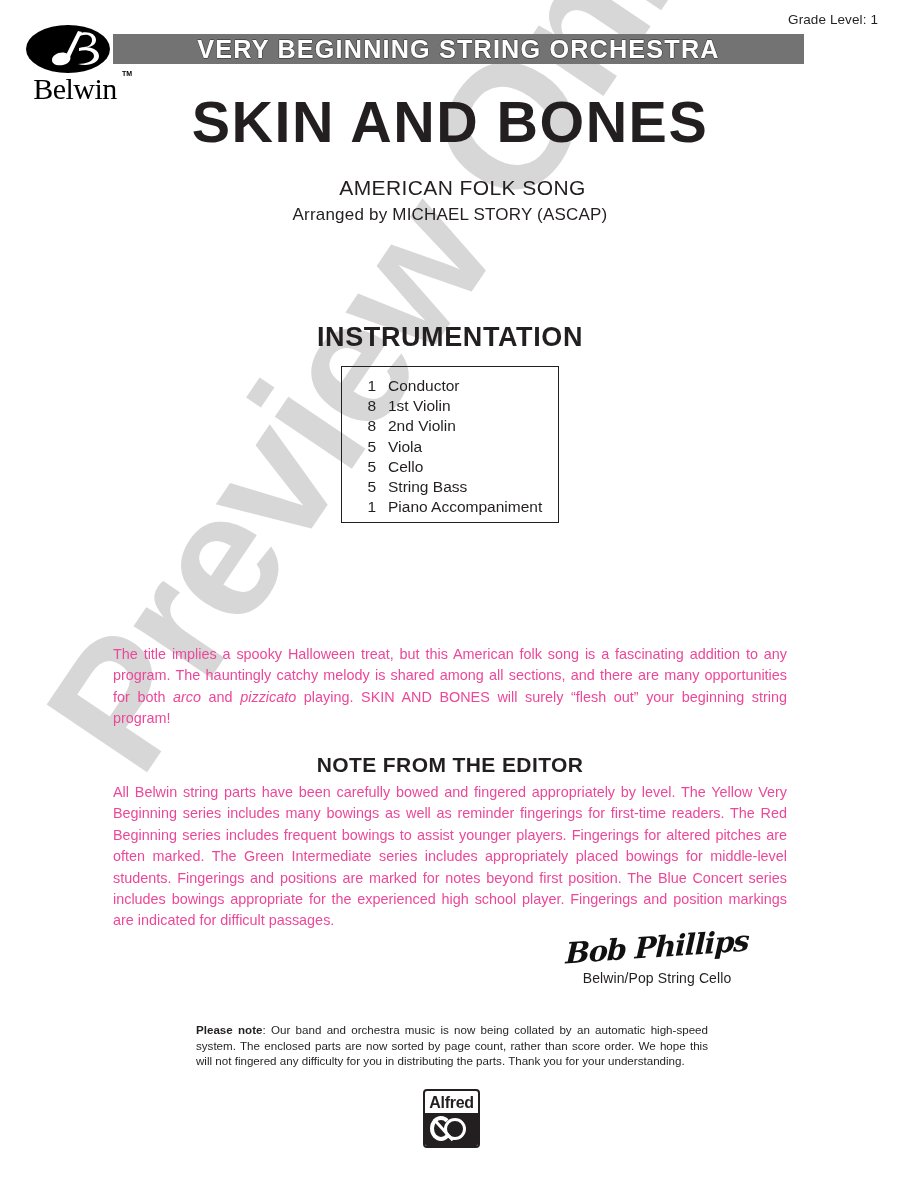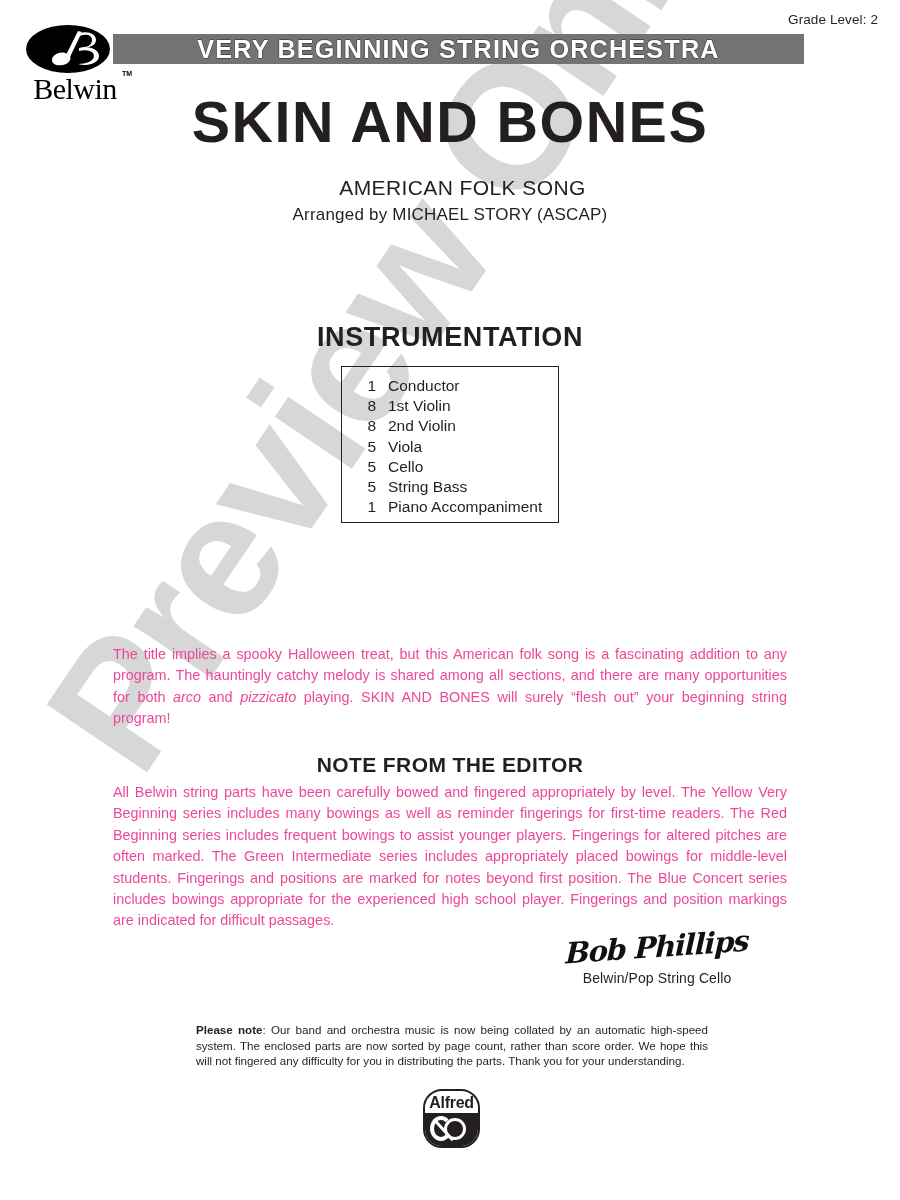--- a/index.html
+++ b/index.html
@@ -270,21 +270,21 @@
   }
 
   
   #alfred-logo {
     position: absolute;
     left: 423px;
     top: 1089px;
     width: 57px;
     height: 59px;
     border: 2px solid #231f20;
-    border-radius: 19px;
+    border-radius: 4px;
     background: #ffffff;
     overflow: hidden;
     z-index: 3;
     box-sizing: border-box;
   }
   #alfred-logo .al-word {
     position: absolute;
     left: 0;
     top: 2px;
     width: 53px;
@@ -338,21 +338,21 @@
 </style>
 </head>
 <body>
 
 <div id="page">
 
   <div id="watermark">
     <div class="wm-text">Preview Only</div>
   </div>
 
-  <div id="grade-level">Grade Level: 2</div>
+  <div id="grade-level">Grade Level: 1</div>
 
   <div id="belwin-logo">
     <svg width="118" height="52" viewBox="0 0 118 52">
       <ellipse cx="52" cy="25" rx="42" ry="24" fill="#000000"></ellipse>
       <path d="M36 36 C36 30, 46 26, 52 30 C57 33, 54 40, 47 41 C40 42, 36 40, 36 36 Z" fill="#ffffff"></path>
       <path d="M50 31 L62 7 L66 8 L54 33 Z" fill="#ffffff"></path>
       <path d="M62 10 C70 6, 80 9, 80 16 C80 21, 74 24, 68 23 C73 23, 76 20, 76 16 C76 11, 69 9, 62 13 Z" fill="#ffffff"></path>
       <path d="M63 24 C72 21, 83 25, 83 32 C83 39, 72 43, 62 40 C70 40, 78 37, 78 32 C78 27, 70 25, 63 27 Z" fill="#ffffff"></path>
     </svg>
     <div class="bl-tm">TM</div>

